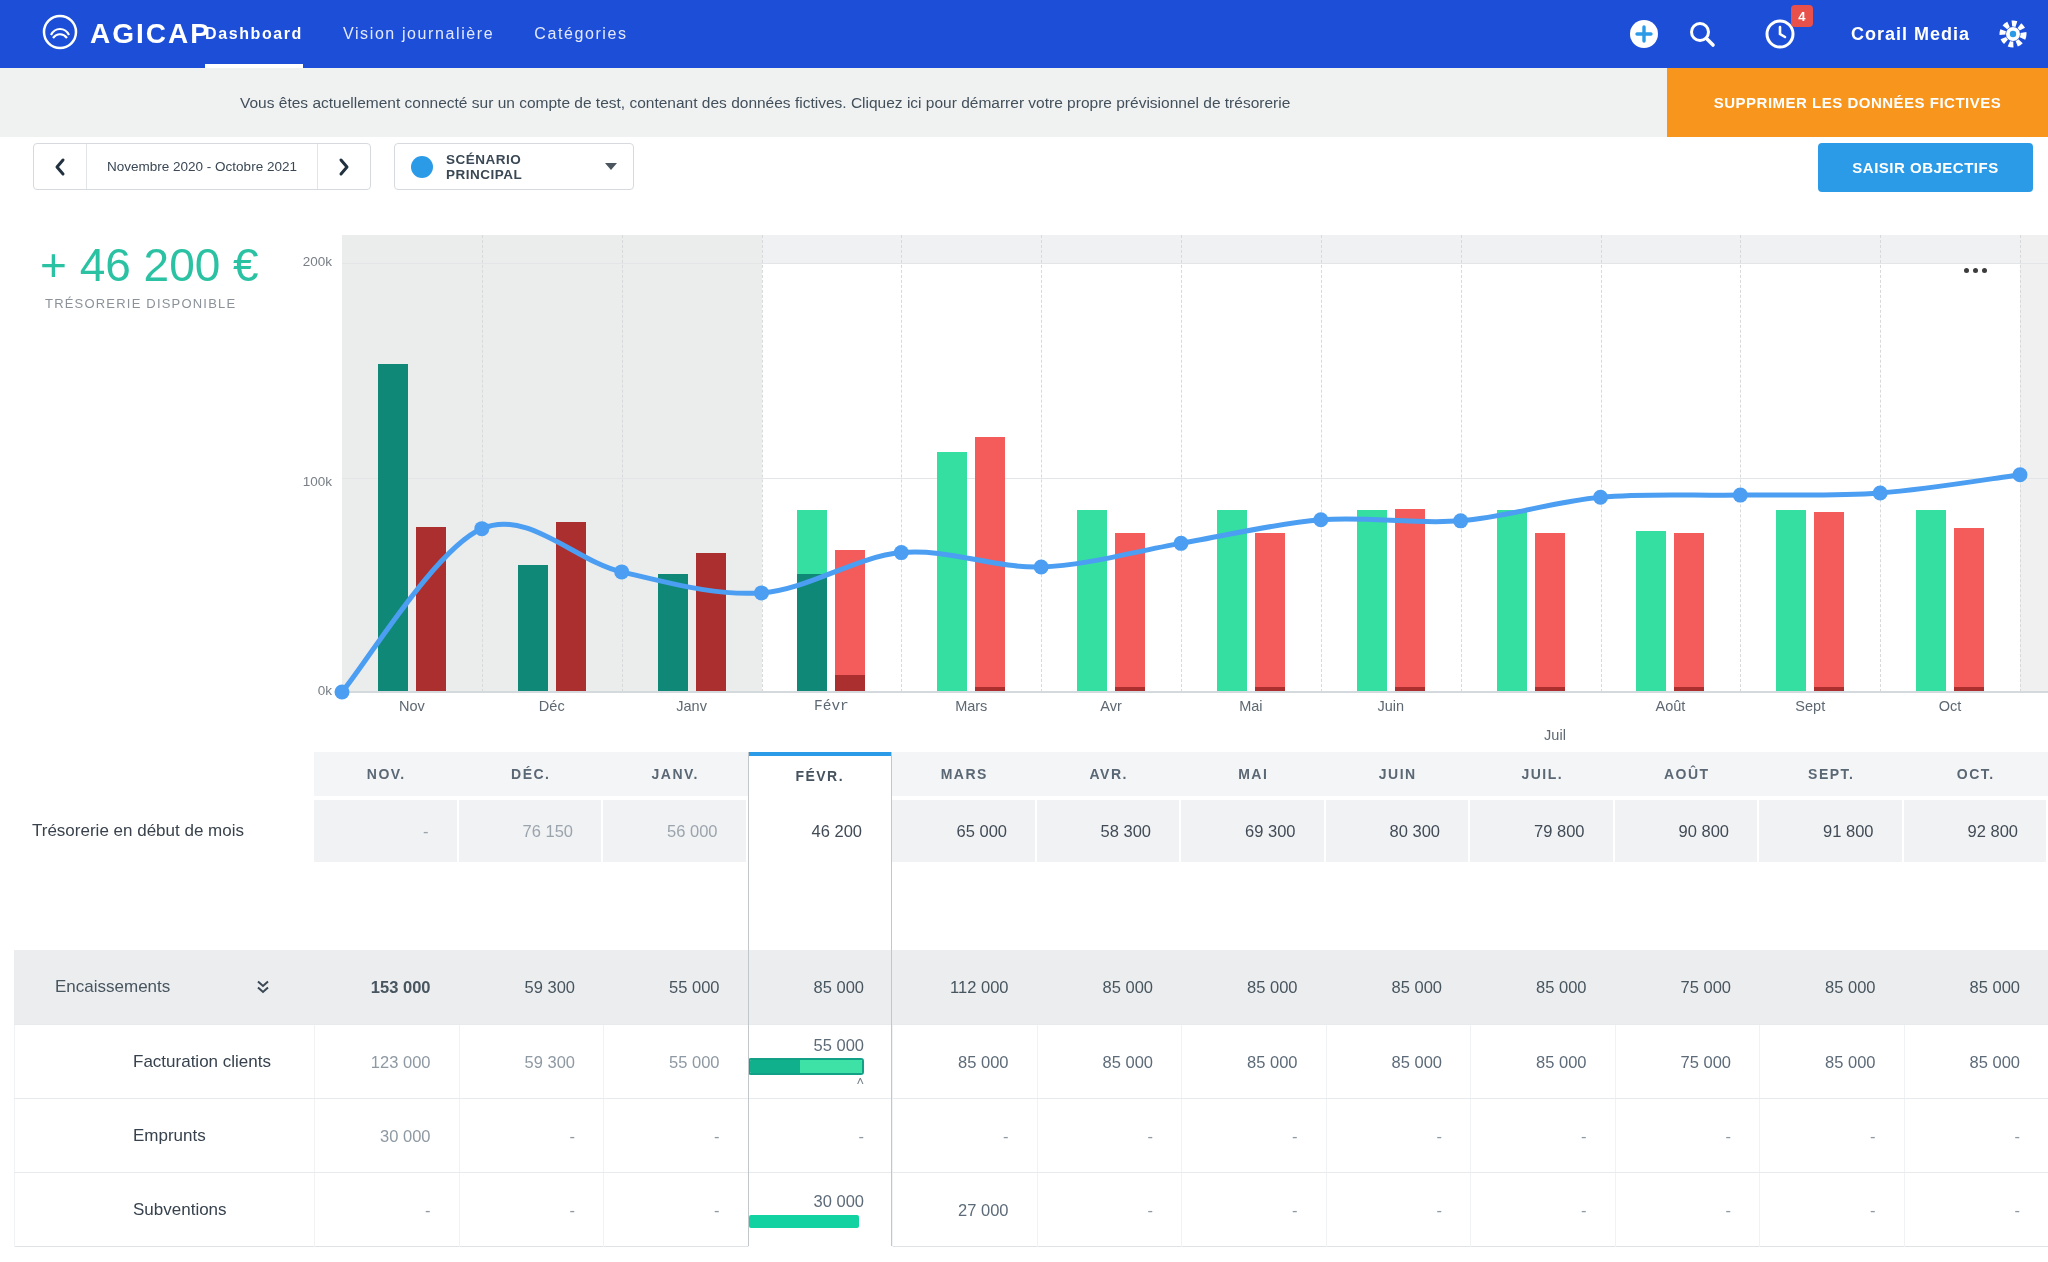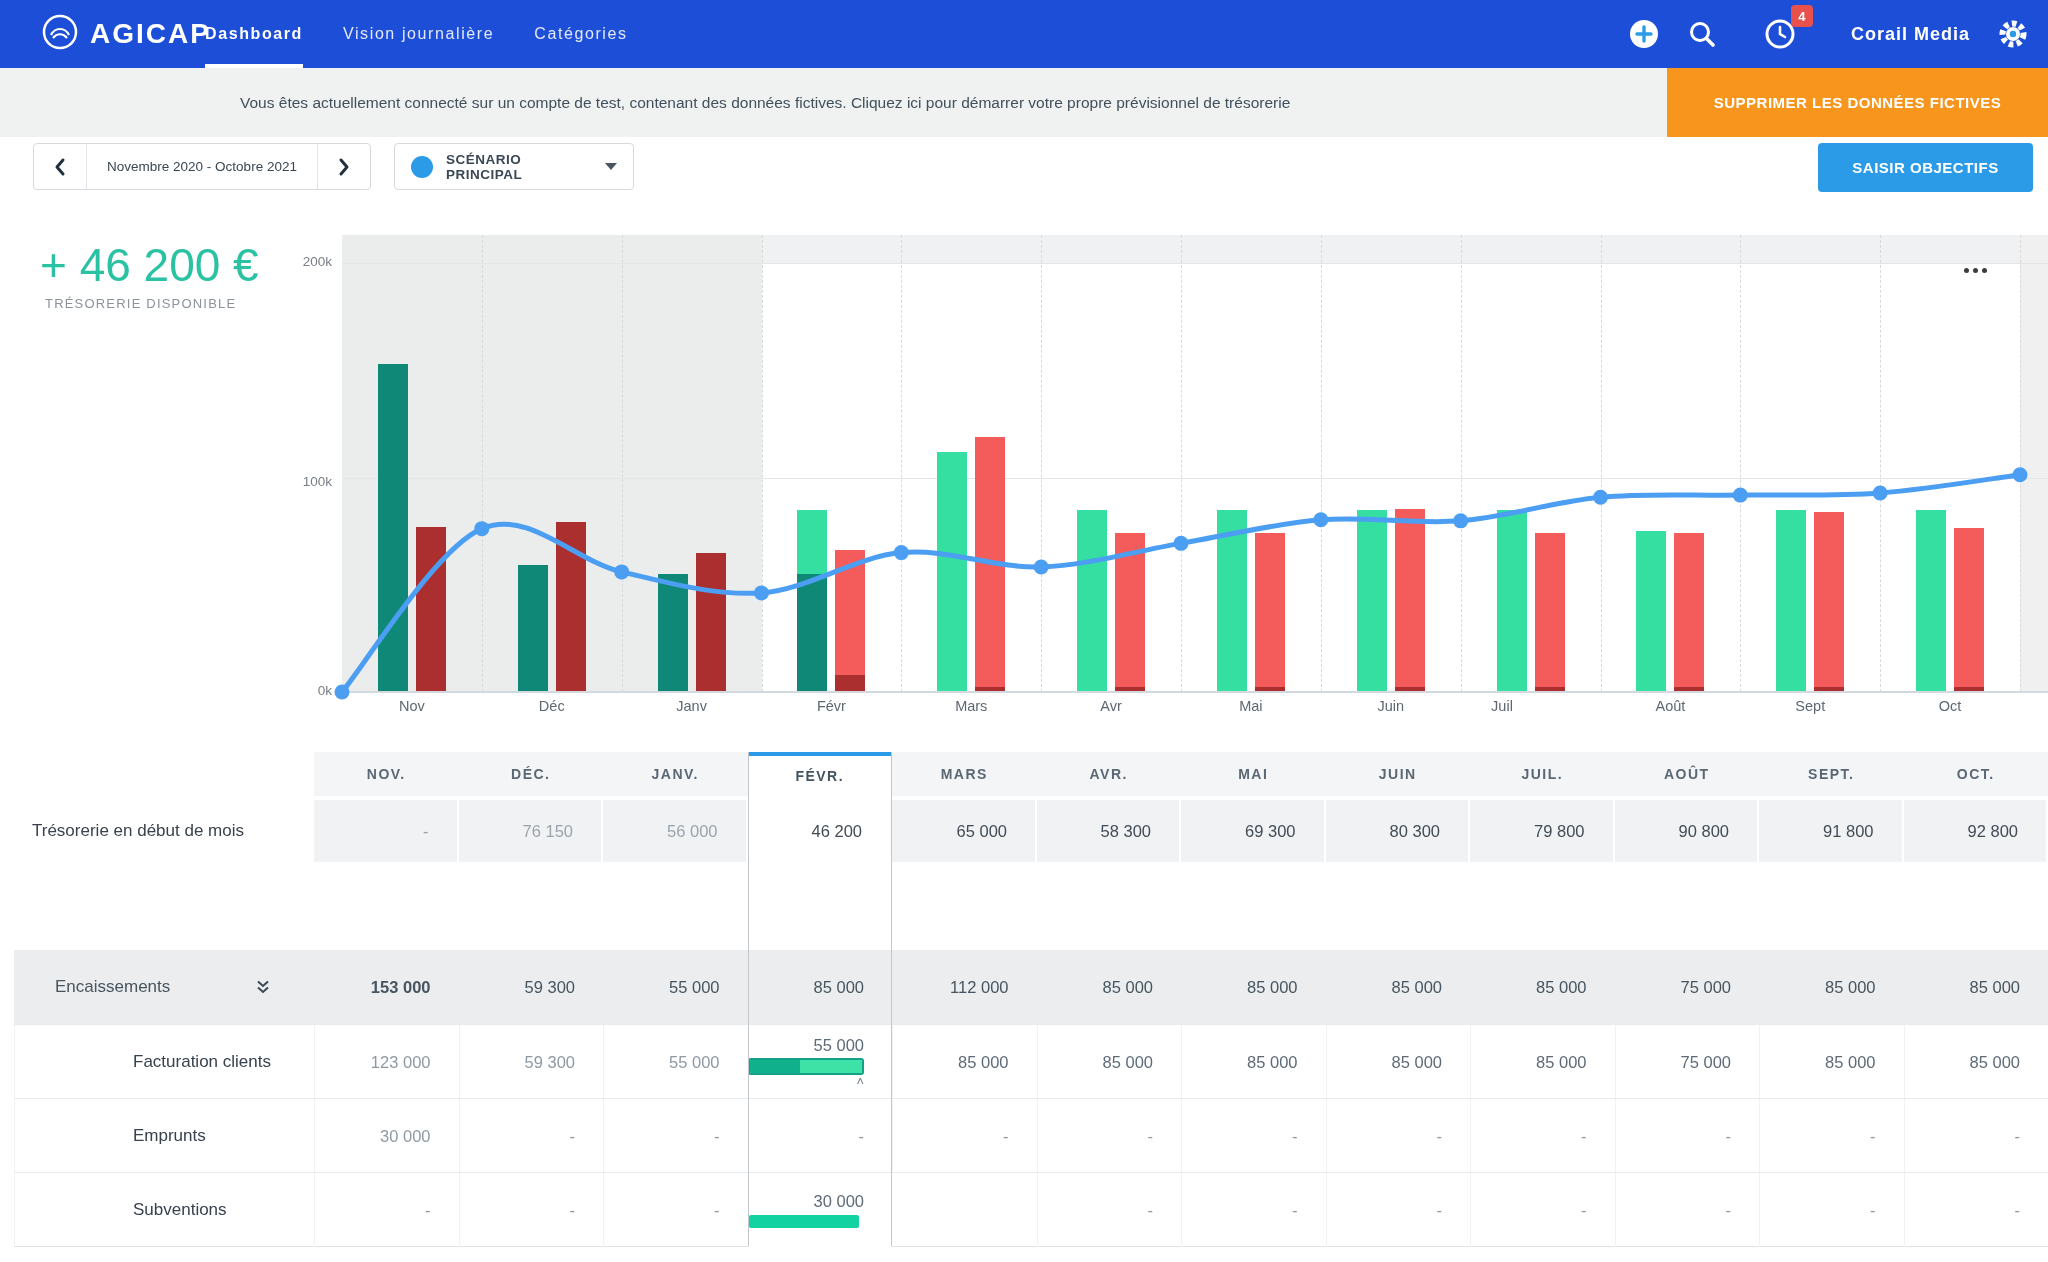--- a/index.html
+++ b/index.html
@@ -241,21 +241,21 @@
       </div>
       <div class="month-label" style="left: 349.583px;">Janv</div>
       <div class="bar" style="left: 455.417px; width: 30px; height: 182.325px;">
         <div class="barseg" style="bottom: 0px; height: 117.975px; background: rgb(15, 136, 120);"></div>
         <div class="barseg" style="bottom: 117.975px; height: 64.35px; background: rgb(53, 223, 162);"></div>
       </div>
       <div class="bar" style="left: 493.417px; width: 30px; height: 141.999px;">
         <div class="barseg" style="bottom: 0px; height: 17.16px; background: rgb(171, 47, 47);"></div>
         <div class="barseg" style="bottom: 17.16px; height: 124.839px; background: rgb(244, 91, 91);"></div>
       </div>
-      <div class="month-label" style="left: 489.417px;">Févr</div>
+      <div class="month-label" style="left: 489.417px; font-family: Liberation Mono, monospace;">Févr</div>
       <div class="bar" style="left: 595.25px; width: 30px; height: 240.24px;">
         <div class="barseg" style="bottom: 0px; height: 240.24px; background: rgb(53, 223, 162);"></div>
       </div>
       <div class="bar" style="left: 633.25px; width: 30px; height: 254.612px;">
         <div class="barseg" style="bottom: 0px; height: 5.3625px; background: rgb(171, 47, 47);"></div>
         <div class="barseg" style="bottom: 5.3625px; height: 249.249px; background: rgb(244, 91, 91);"></div>
       </div>
       <div class="month-label" style="left: 629.25px;">Mars</div>
       <div class="bar" style="left: 735.083px; width: 30px; height: 182.325px;">
         <div class="barseg" style="bottom: 0px; height: 182.325px; background: rgb(53, 223, 162);"></div>
@@ -281,21 +281,21 @@
         <div class="barseg" style="bottom: 5.3625px; height: 178.035px; background: rgb(244, 91, 91);"></div>
       </div>
       <div class="month-label" style="left: 1048.75px;">Juin</div>
       <div class="bar" style="left: 1154.58px; width: 30px; height: 182.325px;">
         <div class="barseg" style="bottom: 0px; height: 182.325px; background: rgb(53, 223, 162);"></div>
       </div>
       <div class="bar" style="left: 1192.58px; width: 30px; height: 158.73px;">
         <div class="barseg" style="bottom: 0px; height: 5.3625px; background: rgb(171, 47, 47);"></div>
         <div class="barseg" style="bottom: 5.3625px; height: 153.368px; background: rgb(244, 91, 91);"></div>
       </div>
-      <div class="month-label" style="left: 1160px;">Juil</div>
+      <div class="month-label" style="left: 1213px; margin-top: 29px;">Juil</div>
       <div class="bar" style="left: 1294.42px; width: 30px; height: 160.875px;">
         <div class="barseg" style="bottom: 0px; height: 160.875px; background: rgb(53, 223, 162);"></div>
       </div>
       <div class="bar" style="left: 1332.42px; width: 30px; height: 158.73px;">
         <div class="barseg" style="bottom: 0px; height: 5.3625px; background: rgb(171, 47, 47);"></div>
         <div class="barseg" style="bottom: 5.3625px; height: 153.368px; background: rgb(244, 91, 91);"></div>
       </div>
       <div class="month-label" style="left: 1328.42px;">Août</div>
       <div class="bar" style="left: 1434.25px; width: 30px; height: 182.325px;">
         <div class="barseg" style="bottom: 0px; height: 182.325px; background: rgb(53, 223, 162);"></div>
@@ -432,20 +432,21 @@
         <div class="t2-cell labelcol" style="left: 0px; width: 300px;">Subventions</div>
         <div class="t2-cell muted" style="left: 300px; width: 144.5px;">-</div>
         <div class="t2-cell muted" style="left: 444.5px; width: 144.5px;">-</div>
         <div class="t2-cell muted" style="left: 589px; width: 144.5px;">-</div>
         <div class="t2-cell" style="left: 733.5px; width: 144.5px; background: rgb(255, 255, 255);">
           <div class="cellstack">
             <div>30 000</div>
             <div class="pbar-solid"></div>
           </div>
         </div>
+        <div class="t2-cell" style="left: 878px; width: 144.5px;">27 000</div>
         <div class="t2-cell muted" style="left: 1022.5px; width: 144.5px;">-</div>
         <div class="t2-cell muted" style="left: 1167px; width: 144.5px;">-</div>
         <div class="t2-cell muted" style="left: 1311.5px; width: 144.5px;">-</div>
         <div class="t2-cell muted" style="left: 1456px; width: 144.5px;">-</div>
         <div class="t2-cell muted" style="left: 1600.5px; width: 144.5px;">-</div>
         <div class="t2-cell muted" style="left: 1745px; width: 144.5px;">-</div>
         <div class="t2-cell muted" style="left: 1889.5px; width: 144.5px;">-</div>
       </div>
     </div>
 

